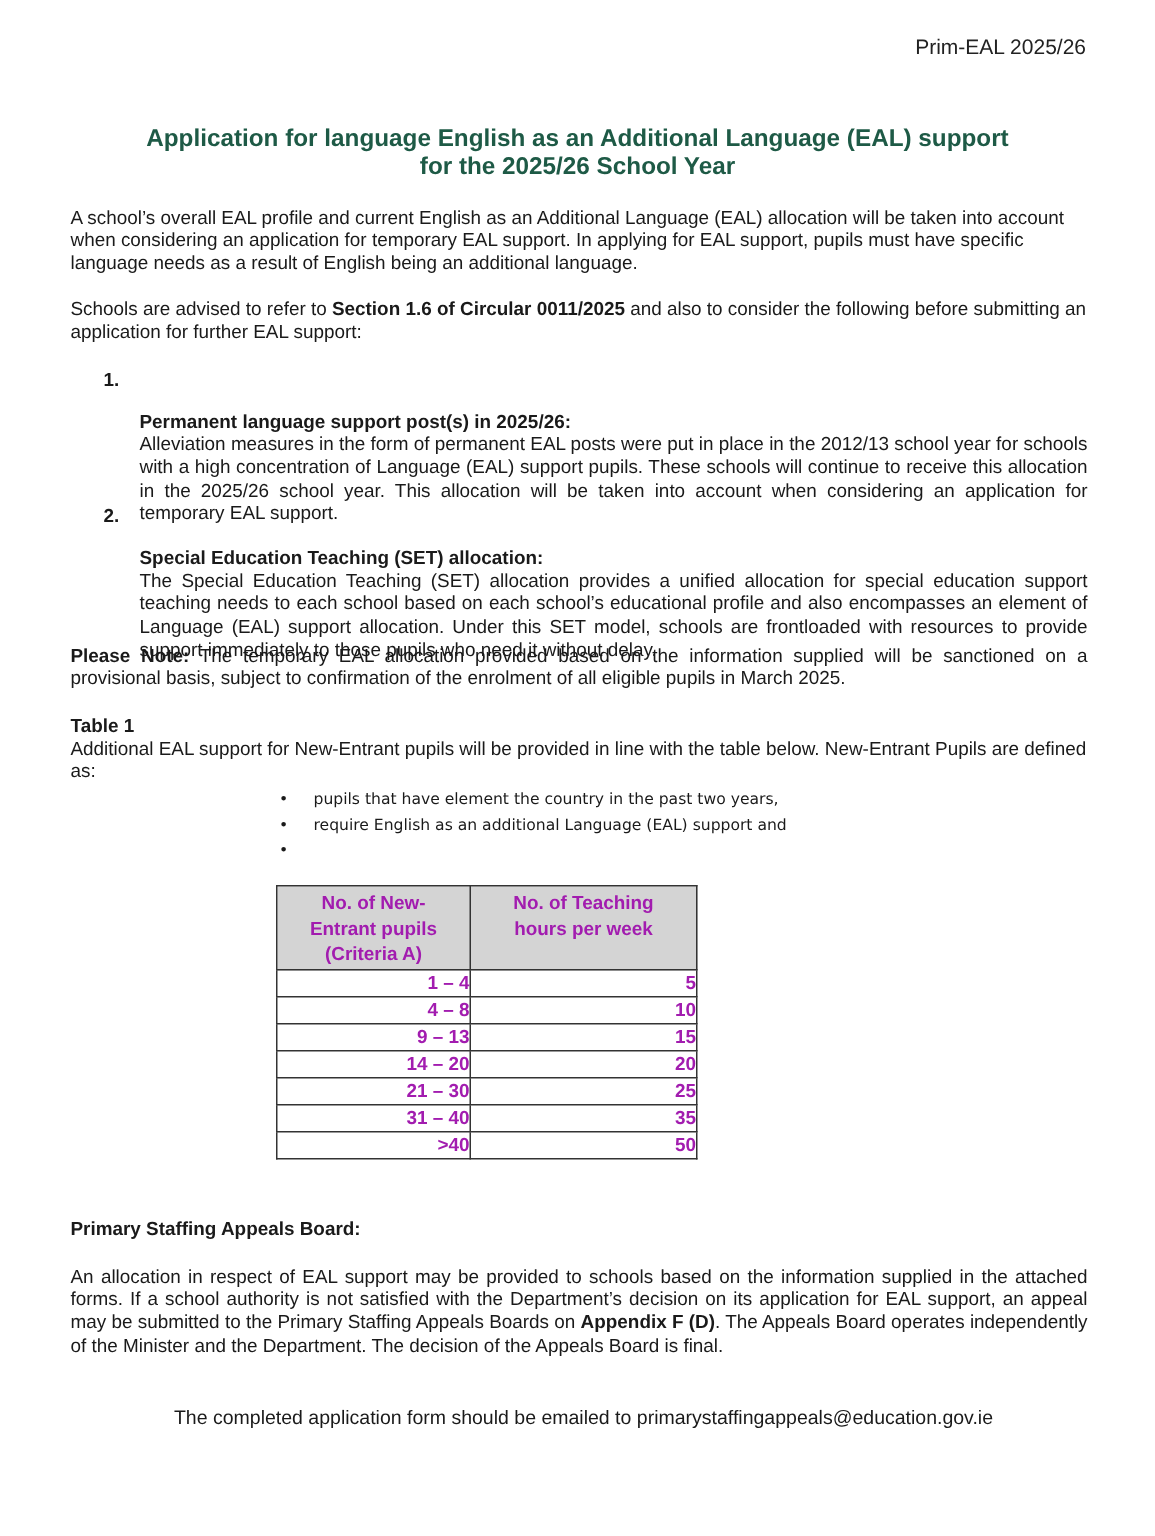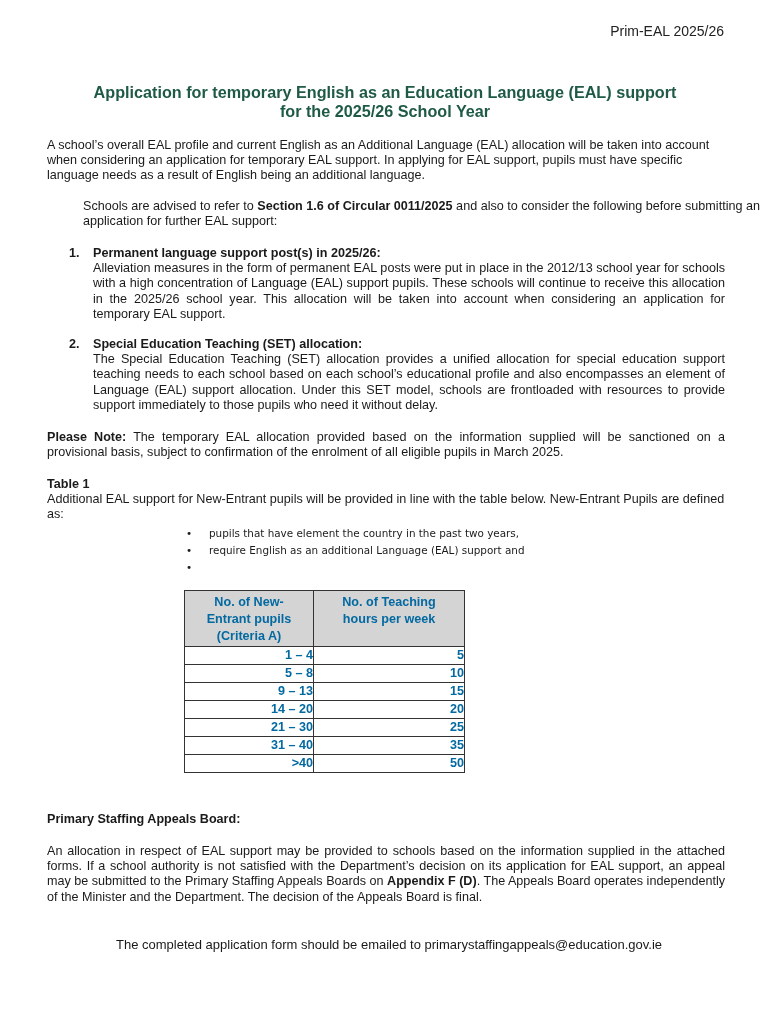--- a/index.html
+++ b/index.html
@@ -48,20 +48,21 @@
     }
     .list-item .num {
       position: absolute;
       left: 0;
       top: 0;
       font-weight: bold;
     }
     .list-item .content {
       margin-left: 24px;
       text-align: justify;
+      margin-top: 28px;
     }
     .list-item .heading {
       font-weight: bold;
     }
     b { font-weight: bold; }
     .bullets {
       position: absolute;
       left: 186px;
       top: 525px;
       font-family: "DejaVu Sans", sans-serif;
@@ -81,21 +82,21 @@
     }
     table.eal-table {
       position: absolute;
       left: 184px;
       top: 590px;
       width: 281px;
       border-collapse: collapse;
       font-weight: bold;
       font-size: 12.6px;
       text-align: center;
-      color: #0369a1;
+      color: #a21caf;
     }
     table.eal-table th, table.eal-table td {
       border: 1.4px solid #333;
       padding: 0;
     }
     table.eal-table th {
       background: #d4d4d4;
       font-weight: bold;
       vertical-align: top;
       padding-top: 3px;
@@ -118,27 +119,27 @@
       padding-left: 8px;
       box-sizing: border-box;
     }
   </style>
 </head>
 <body>
 
 <div class="page-ref">Prim-EAL 2025/26</div>
 
 <div class="doc-title">
-  <div>Application for temporary English as an Education Language (EAL) support</div>
+  <div>Application for language English as an Additional Language (EAL) support</div>
   <div>for the 2025/26 School Year</div>
 </div>
 
 <div class="block" style="top:138px;">A school’s overall EAL profile and current English as an Additional Language (EAL) allocation will be taken into account when considering an application for temporary EAL support. In applying for EAL support, pupils must have specific language needs as a result of English being an additional language.</div>
 
-<div class="block" style="top:199px;margin-left:36px;">
+<div class="block" style="top:199px;">
   <span>Schools are advised to refer to </span><b>Section 1.6 of Circular 0011/2025</b><span> and also to consider the following before submitting an application for further EAL support:</span>
 </div>
 
 <div class="list-item" style="top:246px;">
   <span class="num">1.</span>
   <div class="content">
     <div class="heading">Permanent language support post(s) in 2025/26:</div>
     <div>Alleviation measures in the form of permanent EAL posts were put in place in the 2012/13 school year for schools with a high concentration of Language (EAL) support pupils. These schools will continue to receive this allocation in the 2025/26 school year. This allocation will be taken into account when considering an application for temporary EAL support.</div>
   </div>
 </div>
@@ -187,21 +188,21 @@
         <div>hours per week</div>
       </th>
     </tr>
   </thead>
   <tbody>
     <tr>
       <td>1 – 4</td>
       <td>5</td>
     </tr>
     <tr>
-      <td>5 – 8</td>
+      <td>4 – 8</td>
       <td>10</td>
     </tr>
     <tr>
       <td>9 – 13</td>
       <td>15</td>
     </tr>
     <tr>
       <td>14 – 20</td>
       <td>20</td>
     </tr>

